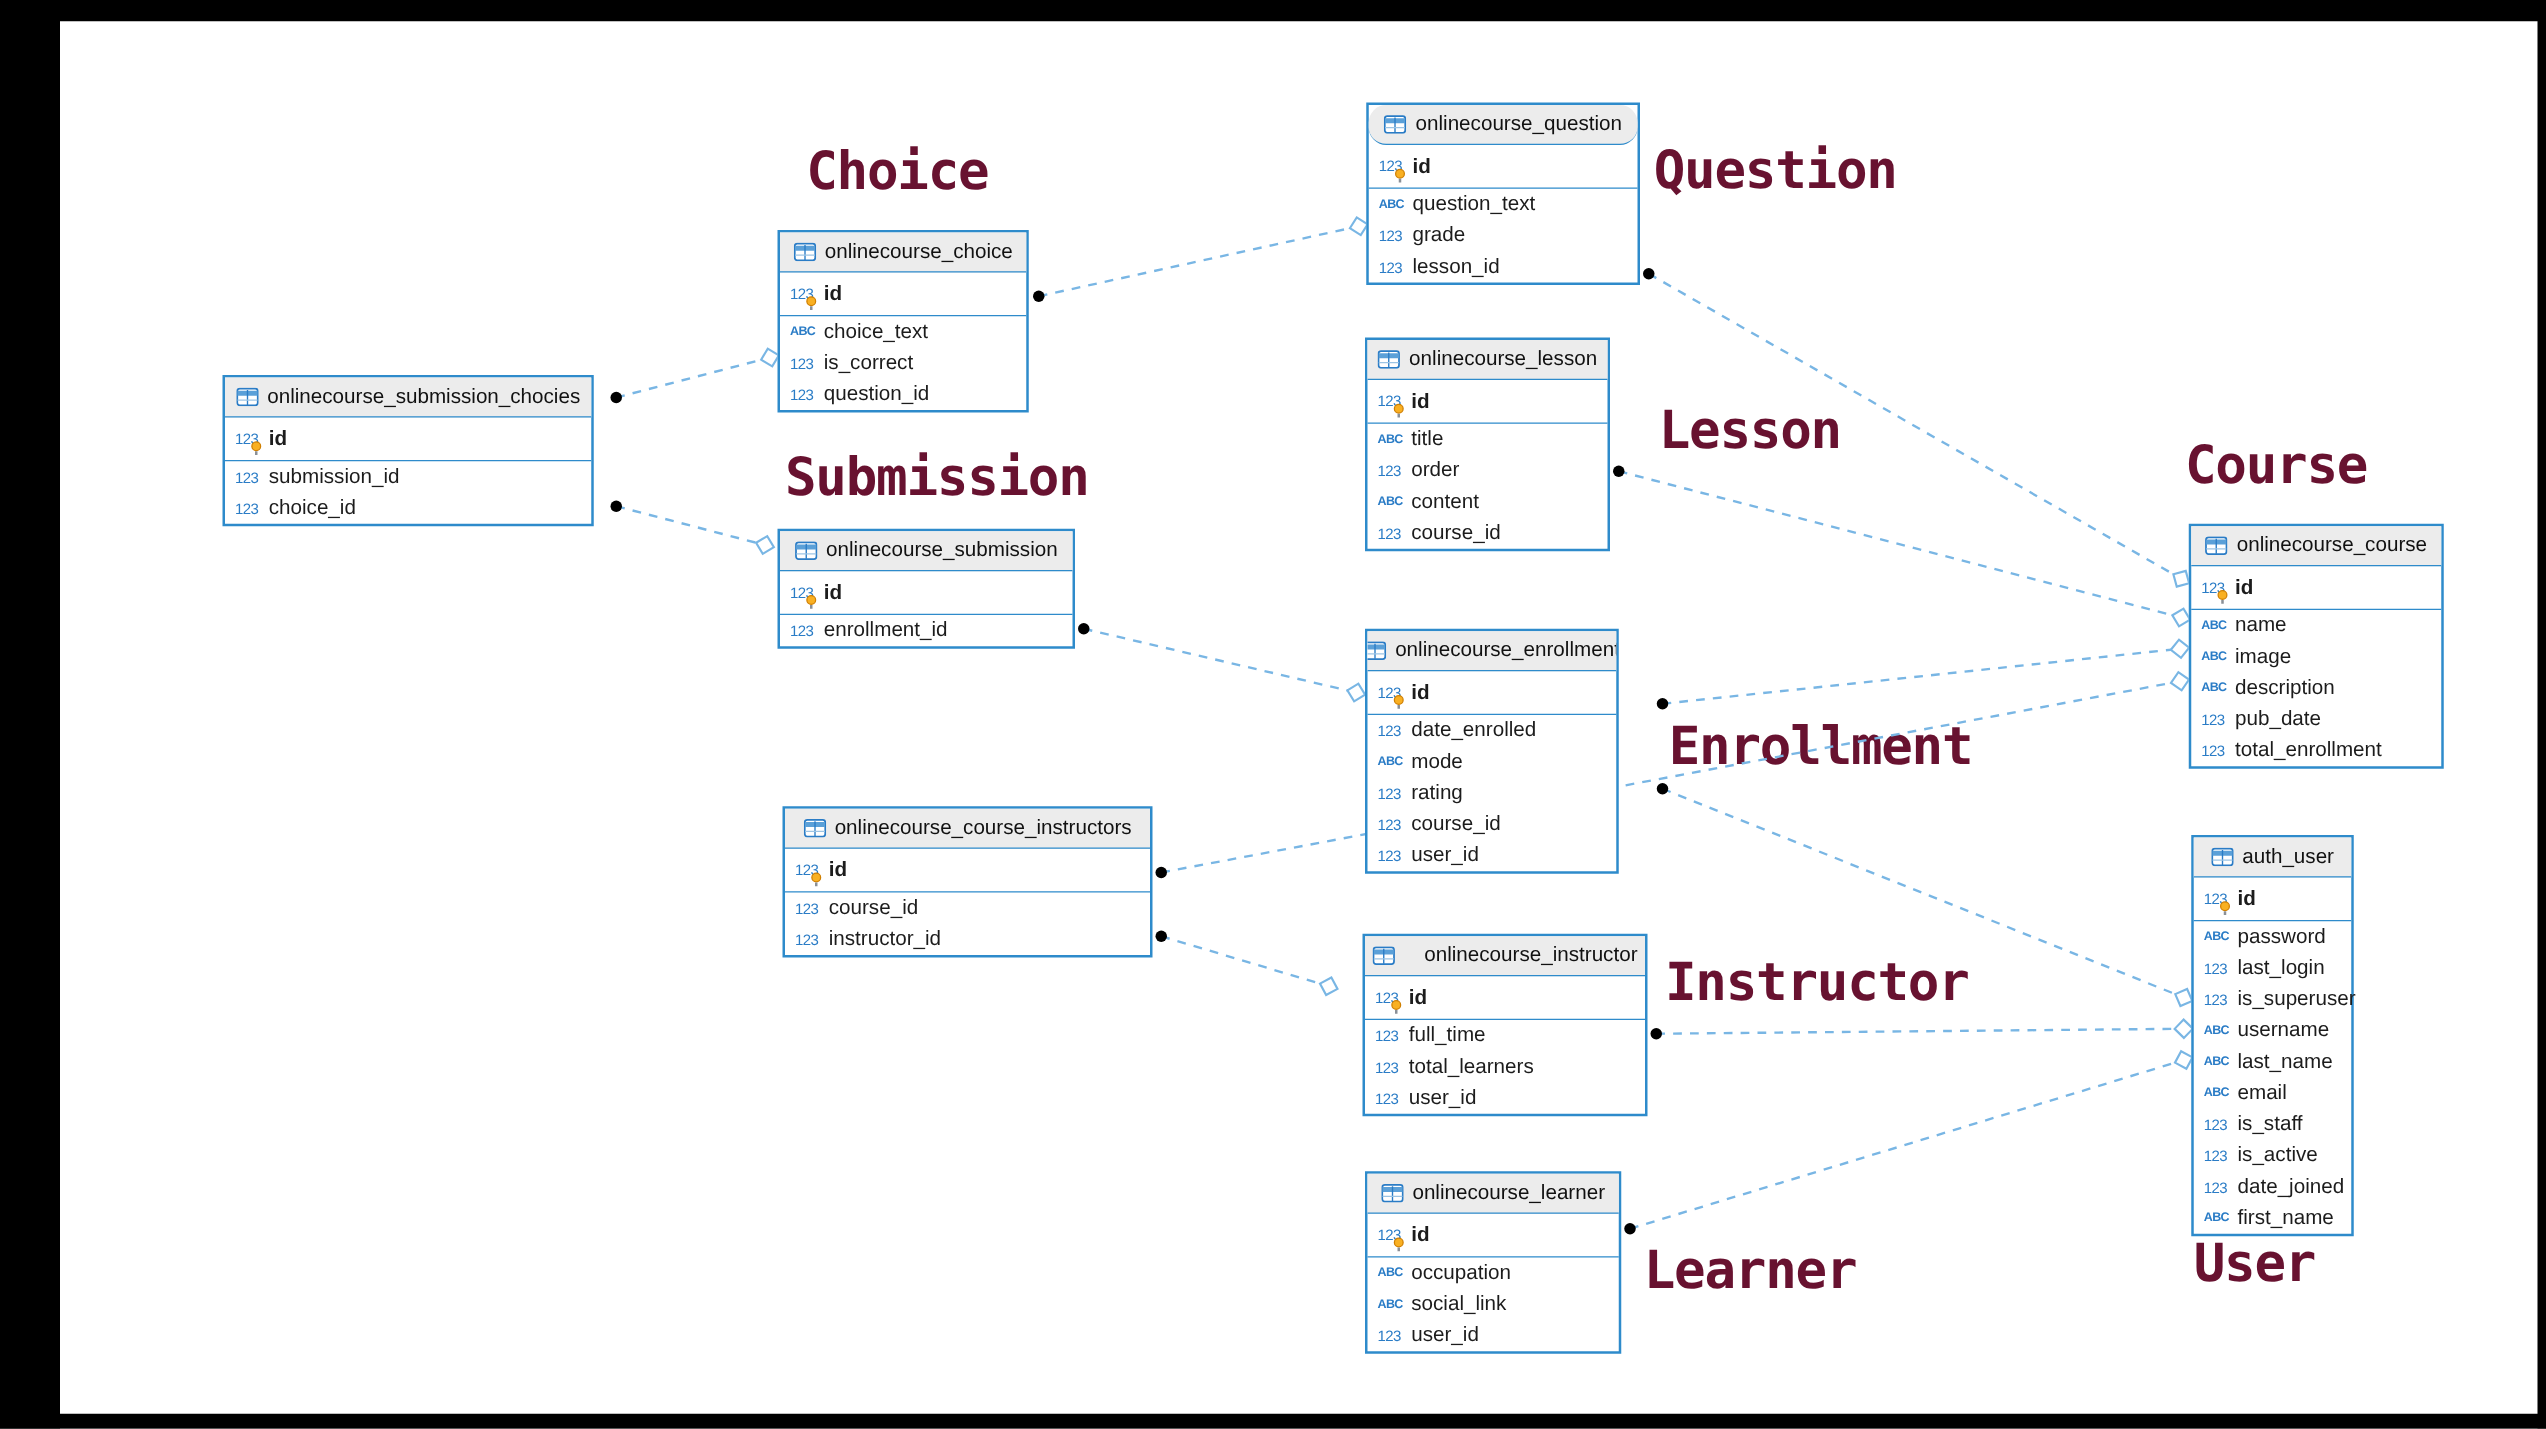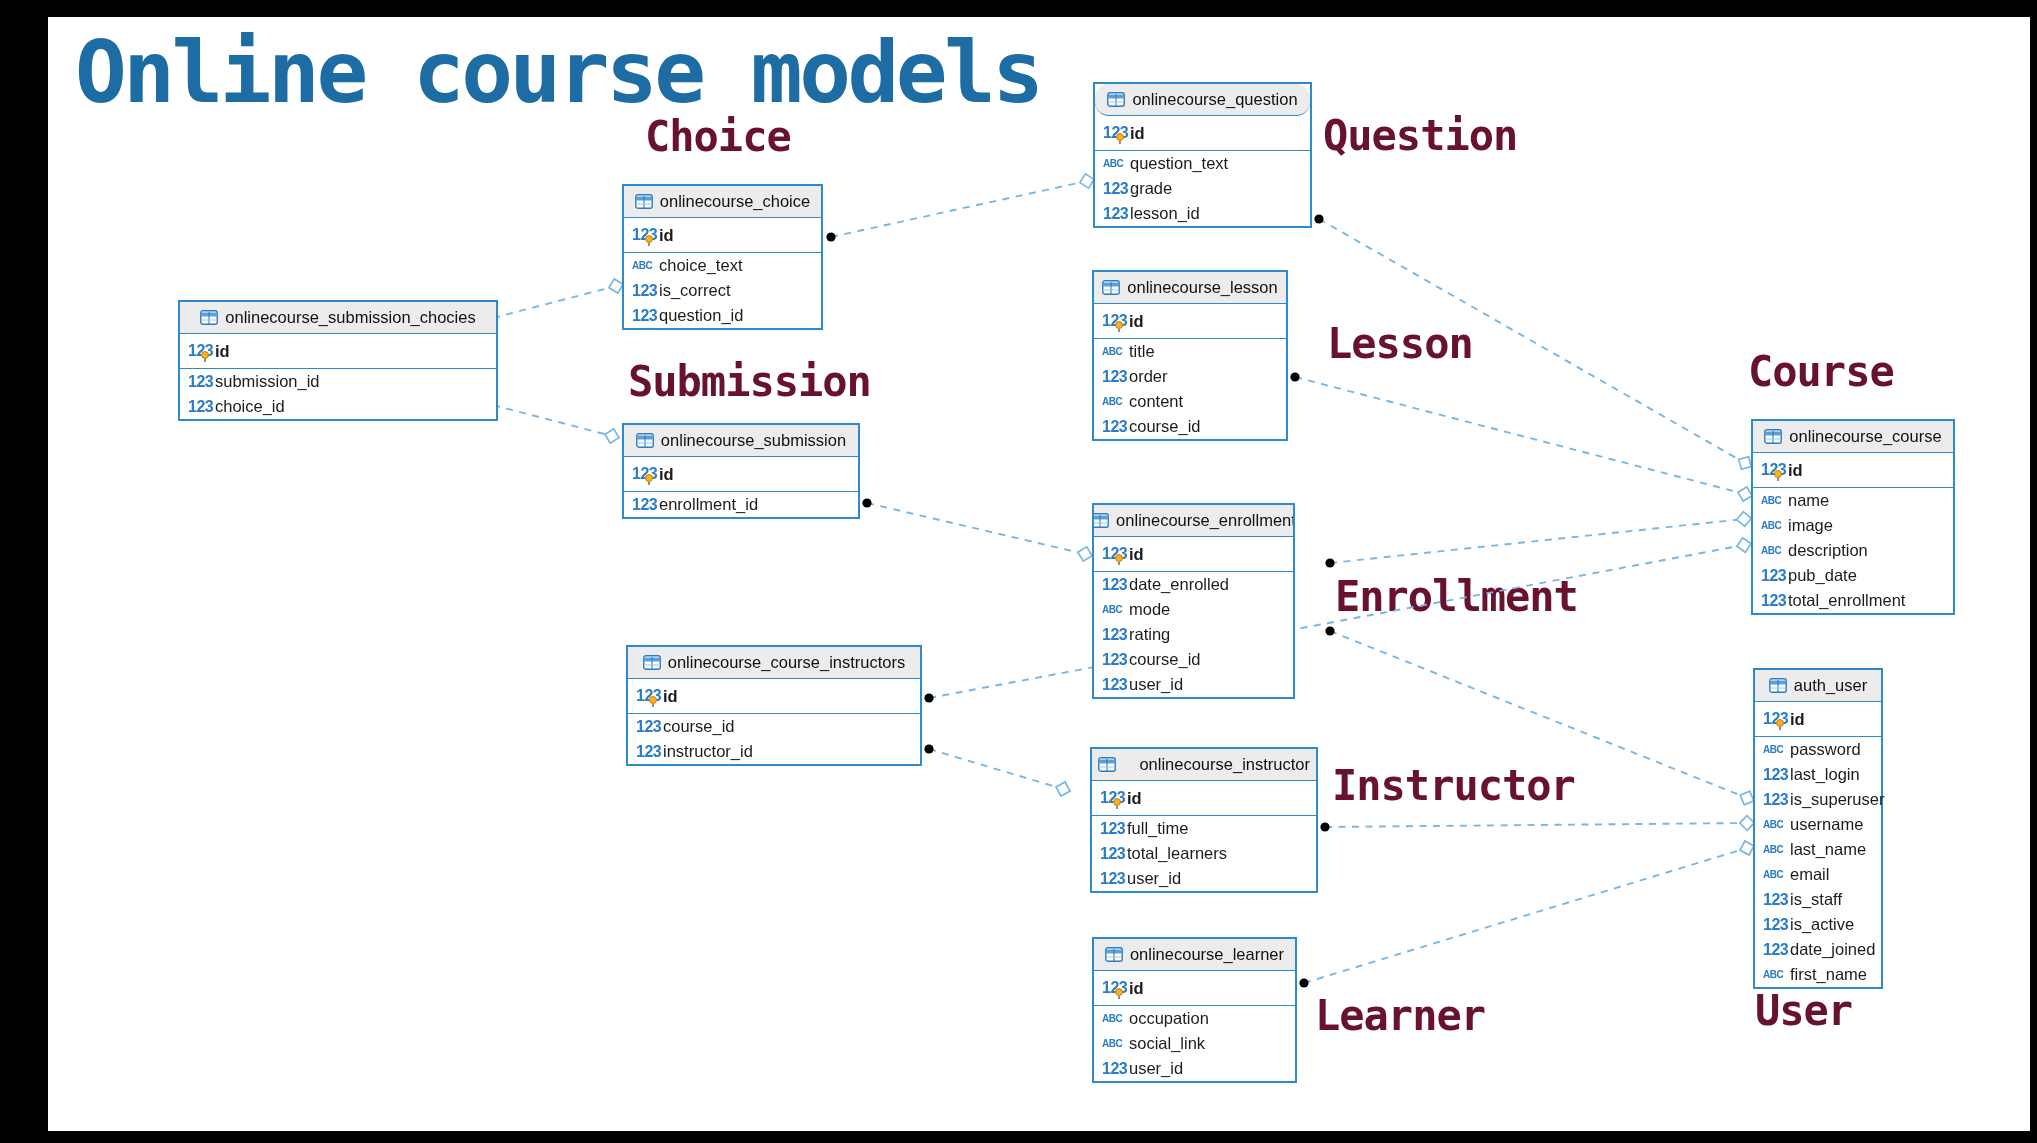--- a/index.html
+++ b/index.html
@@ -22,32 +22,31 @@
 
   .entity{position:absolute;z-index:2;background:#fff;border:2px solid #2e8bcb;
       box-sizing:border-box;}
   .ehead{display:flex;align-items:center;justify-content:center;gap:7px;height:31px;
       background:#ececec;border-bottom:1.7px solid #2e8bcb;padding:0 6px;
       font-size:16.5px;color:#111;white-space:nowrap;overflow:hidden;}
   .erow{display:flex;align-items:center;height:25px;padding:0 8px;
       font-size:16.5px;color:#1c1c1c;white-space:nowrap;}
   .erow.pk{height:34px;border-bottom:1.7px solid #2e8bcb;font-weight:bold;}
   .ticon{flex:none;width:27px;display:inline-flex;align-items:center;position:relative;}
-  .t-num{color:#2a7cc6;font-weight:bold;font-size:16px;letter-spacing:-0.5px;}
+  .t-num{color:#2a7cc6;font-weight:normal;font-size:12px;letter-spacing:-0.5px;}
   .t-abc{color:#2a7cc6;font-weight:bold;font-size:10px;letter-spacing:-0.5px;}
   .pk-bulb{position:absolute;left:13px;top:9px;width:8px;height:8px;border-radius:50%;
       background:#f9b022;border:1px solid #d07f00;box-sizing:border-box;}
   .pk-bulb:after{content:"";position:absolute;left:2px;top:7px;width:2px;height:3px;background:#8a9097;}
   .hicon{flex:none;display:inline-flex;}
 </style>
 </head>
 <body>
 
 <div class="canvas">
-  <h1 class="diagram-title" style="color: rgb(29, 108, 163);">Online course models</h1>
   <svg id="wires" width="2037" height="1143">
       <g>
         <line x1="493" y1="318" x2="616" y2="286" stroke="#79b6e4" stroke-width="1.9" stroke-dasharray="7 6.5"></line>
         <circle cx="493" cy="318" r="4.6" fill="#000000"></circle>
         <polygon points="608.9,287.8 614.2,278.9 623.1,284.2 617.8,293.1" fill="#ffffff" stroke="#79b6e4" stroke-width="1.7"></polygon>
       </g>
       <g>
         <line x1="493" y1="405" x2="612" y2="436" stroke="#79b6e4" stroke-width="1.9" stroke-dasharray="7 6.5"></line>
         <circle cx="493" cy="405" r="4.6" fill="#000000"></circle>
         <polygon points="604.9,434.2 613.8,428.9 619.1,437.8 610.2,443.1" fill="#ffffff" stroke="#79b6e4" stroke-width="1.7"></polygon>
@@ -97,21 +96,21 @@
         <circle cx="867" cy="503" r="4.6" fill="#000000"></circle>
         <polygon points="1077.9,552.3 1086.7,546.9 1092.1,555.7 1083.3,561.1" fill="#ffffff" stroke="#79b6e4" stroke-width="1.7"></polygon>
       </g>
       <g>
         <line x1="929" y1="749" x2="1063" y2="789" stroke="#79b6e4" stroke-width="1.9" stroke-dasharray="7 6.5"></line>
         <circle cx="929" cy="749" r="4.6" fill="#000000"></circle>
         <polygon points="1056.0,786.9 1065.1,782.0 1070.0,791.1 1060.9,796.0" fill="#ffffff" stroke="#79b6e4" stroke-width="1.7"></polygon>
       </g>
     </svg>
   <div id="entities">
-      <div class="entity" style="left: 178px; top: 300px; width: 320px; border-color: rgb(46, 139, 203);">
+      <div class="entity" style="left: 178px; top: 300px; width: 297px; border-color: rgb(46, 139, 203);">
         <div class="ehead" style="background: rgb(236, 236, 236);">
           <span class="hicon">
             <svg width="18" height="15" viewBox="0 0 18 15">
               <rect x="0.8" y="0.8" width="16.4" height="13.4" rx="2" fill="#fff" stroke="#2a7cc6" stroke-width="1.4"></rect>
               <path d="M1 2.5h16v4H1z" fill="#5ba0d8"></path>
               <line x1="9" y1="2" x2="9" y2="14" stroke="#2a7cc6" stroke-width="1.1"></line>
               <line x1="1" y1="10" x2="17" y2="10" stroke="#9cc4e4" stroke-width="1"></line>
             </svg>
           </span>
           <span>onlinecourse_submission_chocies</span>

